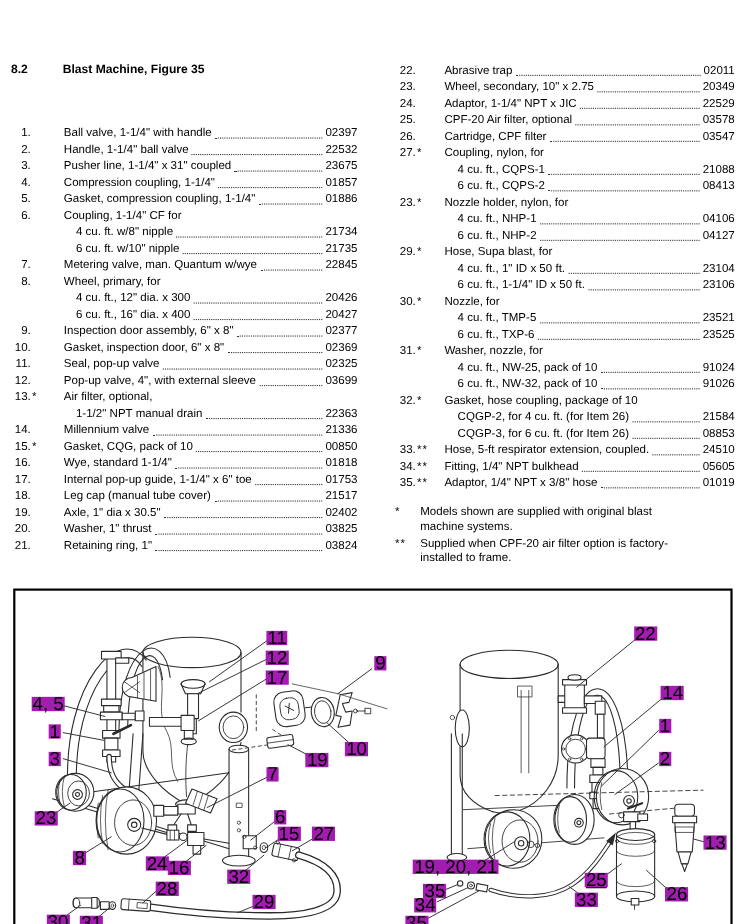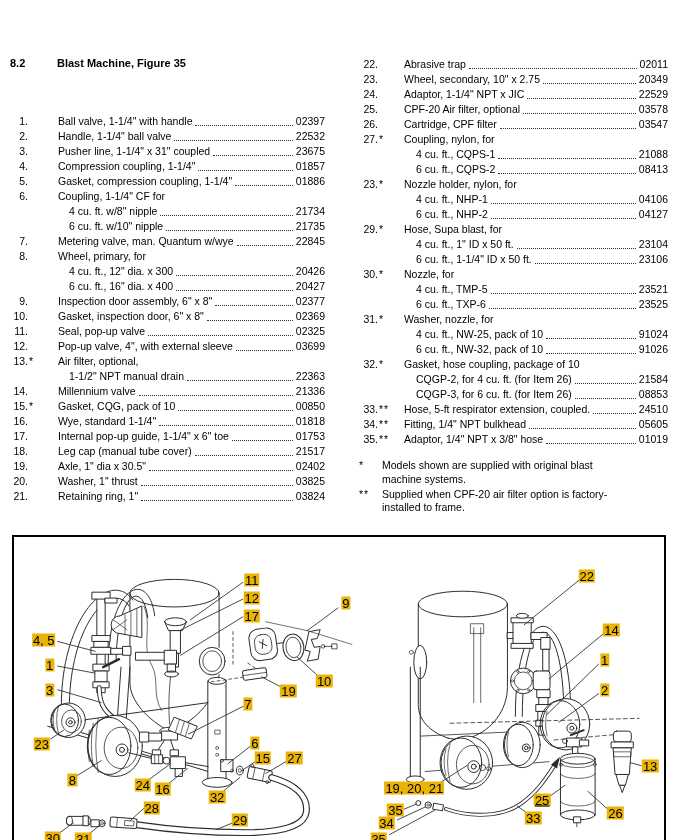--- a/index.html
+++ b/index.html
@@ -27,22 +27,22 @@
         border-bottom:1.4px dotted #333;margin:0 3px 3.5px 3px;}
   .stock{flex:none;text-align:right;}
   .footnotes{position:absolute;left:356px;top:411px;width:312px;font-size:10.5px;}
   .fn{display:flex;margin-bottom:1.5px;line-height:13.5px;}
   .fn-marker{width:23px;flex:none;padding-left:3px;letter-spacing:1px;}
   .fn-text{width:252px;}
   .figure{position:absolute;left:12px;top:487px;width:654px;height:343px;
           border:2px solid #000;box-sizing:border-box;background:#fff;}
   .fig-canvas{position:absolute;left:0;top:0;width:100%;height:100%;}
   .fig-canvas svg{display:block;width:100%;height:100%;}
-  .callout{position:absolute;transform:translate(-50%,-50%);font-size:13px;
-           line-height:13px;white-space:nowrap;background:#eab308;padding:0 1px;}
+  .callout{position:absolute;transform:translate(-50%,-50%);font-size:17px;
+           line-height:13px;white-space:nowrap;background:#a21caf;padding:0 1px;}
   .fig-caption{position:absolute;right:10px;bottom:6px;font-size:16px;}
 </style>
 </head>
 <body>
 
 <div class="page">
 
   <div class="doc-title">
     <span class="sec-num">8.2</span>
     <span>Blast Machine, Figure 35</span>

